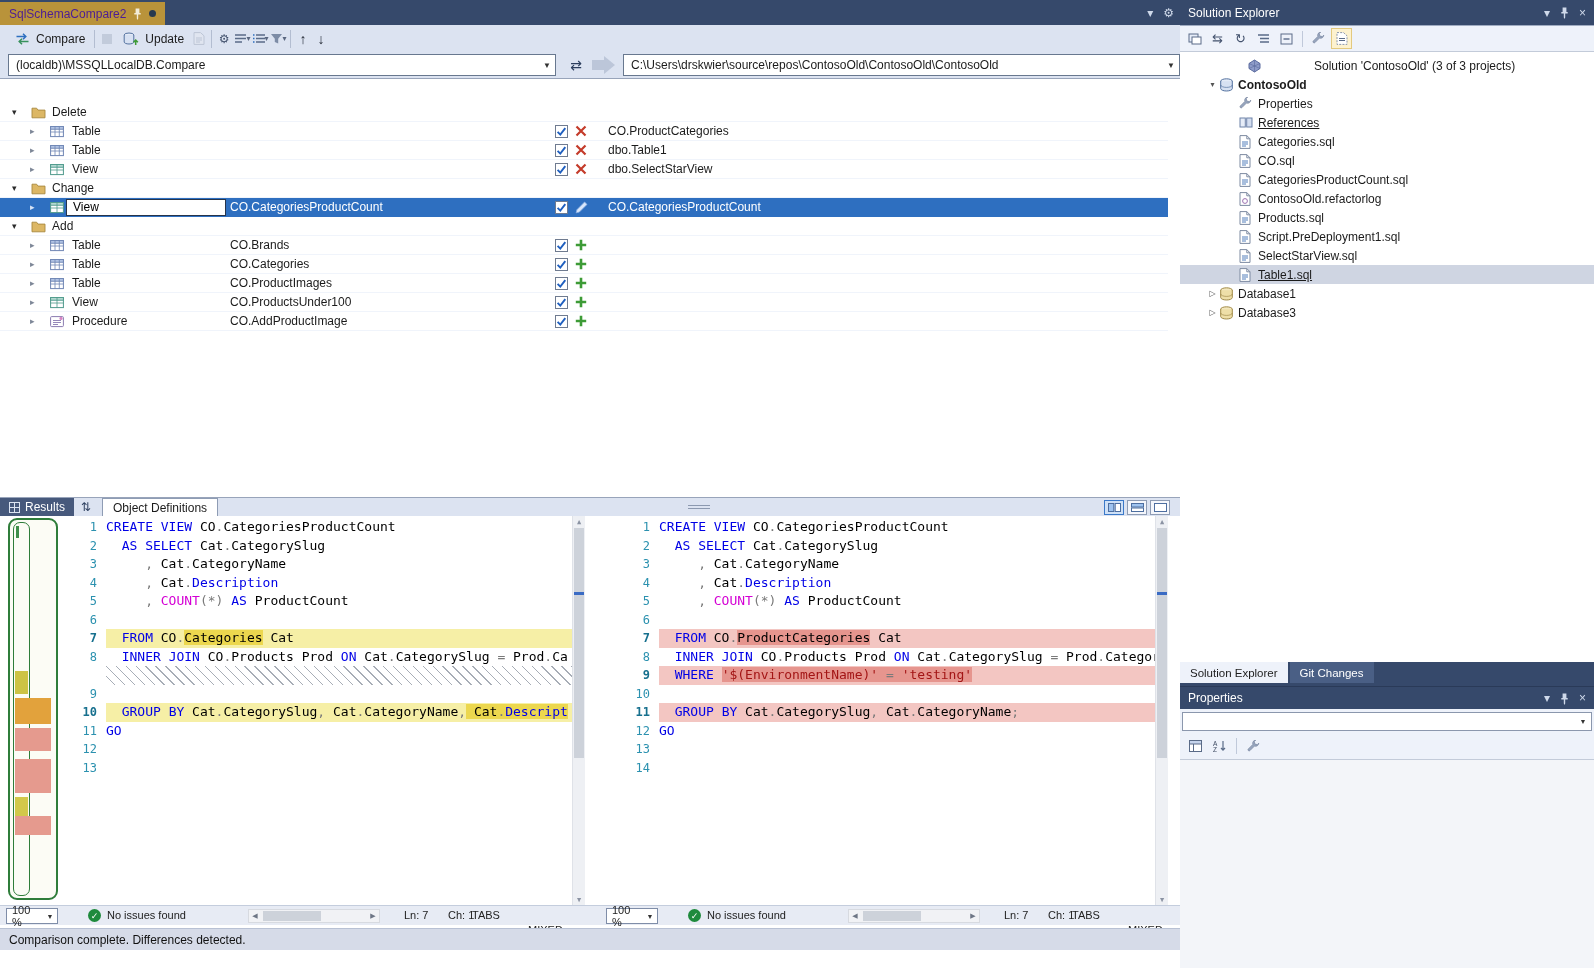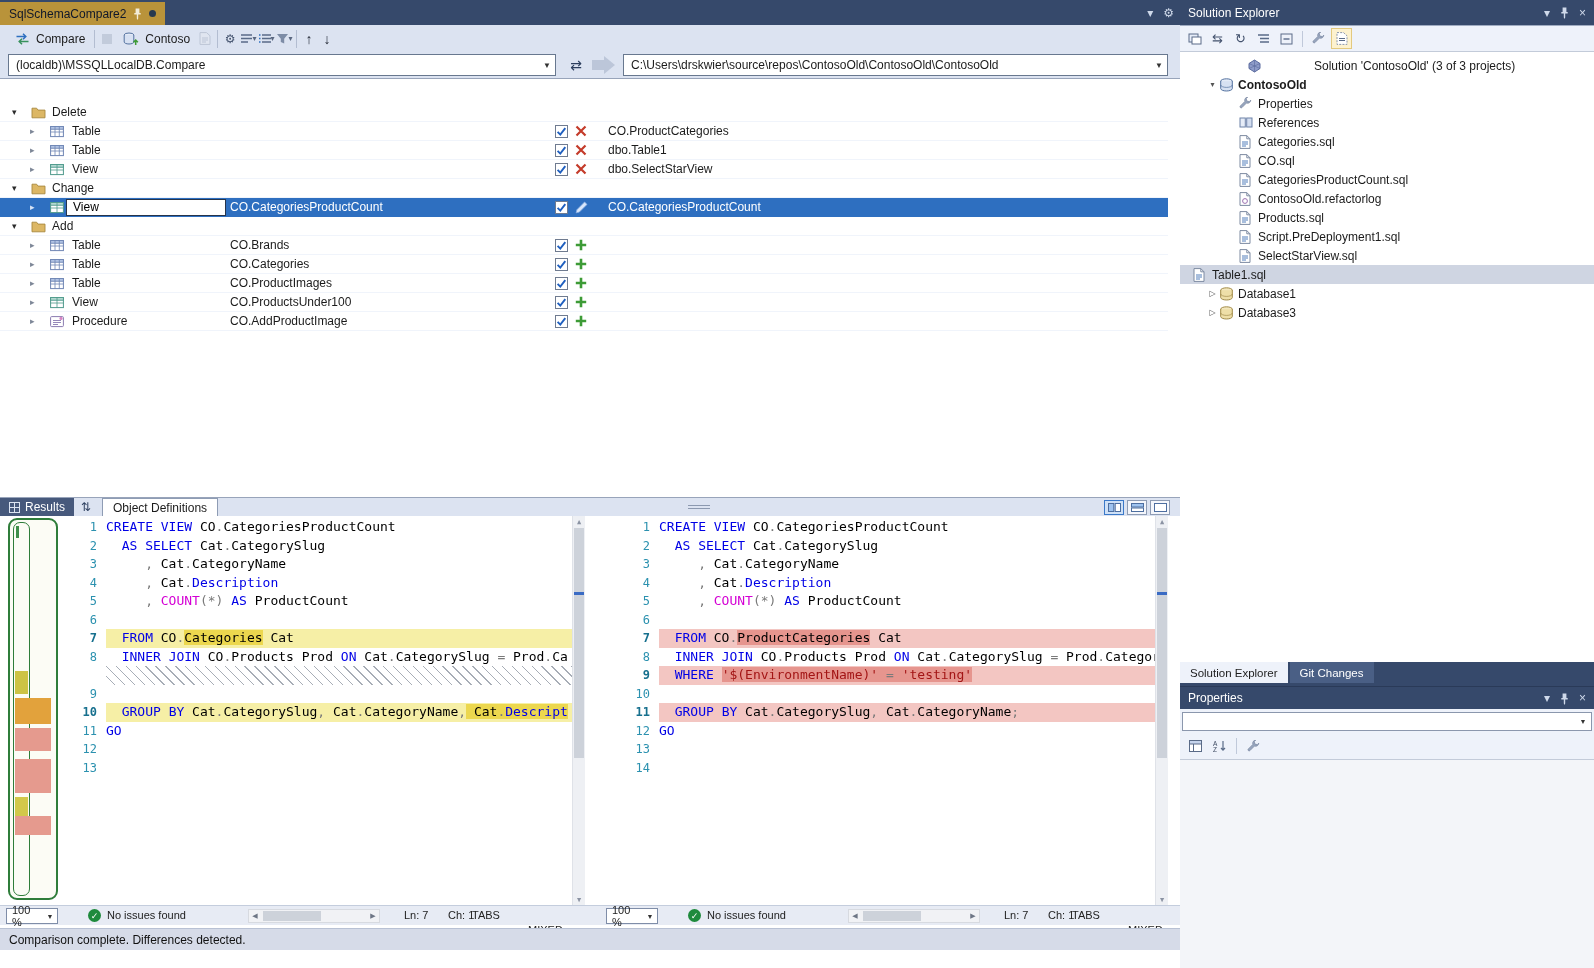--- a/index.html
+++ b/index.html
@@ -9,39 +9,39 @@
 }
 *{box-sizing:border-box;margin:0;padding:0}
 body{width:1594px;height:968px;position:relative;overflow:hidden;background:#fff;
      font-family:"Liberation Sans",sans-serif;font-size:12px;color:#1b1b1b}
 svg{display:block}
 .ic svg{display:inline-block;vertical-align:middle}
 
 
 .doc{position:absolute;left:0;top:0;width:1180px;height:968px;background:#fff}
 .tabstrip{position:absolute;left:0;top:0;width:100%;height:25px;background:var(--chrome)}
-.dtab{position:absolute;left:0;top:2px;height:23px;background:var(--gold);color:#0f172a;
+.dtab{position:absolute;left:0;top:2px;height:23px;background:var(--gold);color:#4c1d95;
       display:flex;align-items:center;gap:7px;padding:0 9px}
 .dtab .dot{width:7px;height:7px;border-radius:50%;background:#27394f}
 .strip-ctl{position:absolute;right:6px;top:0;height:25px;display:flex;align-items:center;gap:10px;color:#cfd9ea;font-size:12px}
 
 .toolbar{position:absolute;left:0;top:25px;width:100%;height:27px;background:var(--bar);
          display:flex;align-items:center;padding:0 7px;}
 .tbtn{display:flex;align-items:center;gap:5px;height:22px;padding:0 6px}
 .tico{display:inline-flex;width:18px;height:18px;align-items:center;justify-content:center;color:#44536e}
 .tsep{width:1px;height:18px;background:#b3bdd1;margin:0 3px}
 .disabled{opacity:.38}
 .dd{font-size:8px;color:#5a6780}
 
 .combos{position:absolute;left:0;top:52px;width:100%;height:26px;background:var(--bar);display:flex;align-items:center}
 .combo{height:22px;background:#fff;border:1px solid #68788f;display:flex;align-items:center}
 .combo .ctext{flex:1;padding:0 7px;white-space:nowrap;overflow:hidden}
 .combo .cbtn{width:16px;height:100%;display:flex;align-items:center;justify-content:center;font-size:8px;color:#333}
 .src-combo{width:548px;margin-left:8px}
-.tgt-combo{flex:1;margin-right:12px}
+.tgt-combo{flex:1;margin-right:0}
 .swap{width:24px;height:20px;margin:0 4px 0 8px;display:flex;align-items:center;justify-content:center;
       color:#2c3e5e;font-size:14px}
 .dir{display:flex;align-items:center;margin-right:8px}
 .dir .bar{width:12px;height:10px;background:#bcc6d9}
 .dir .tip{width:0;height:0;border-top:9px solid transparent;border-bottom:9px solid transparent;border-left:11px solid #bcc6d9}
 
 
 .gridwrap{position:absolute;left:0;top:78px;width:100%;height:419px;background:#fff;
           border-top:1px solid #98a4ba;padding-top:24px}
 .grow{position:relative;height:19px;width:1168px;border-bottom:1px solid #f0f4fb}
@@ -191,21 +191,21 @@
         </svg>
       </span>
     <div class="tbtn">
       <span class="tico">
           <svg width="16" height="14" viewBox="0 0 16 14">
             <ellipse cx="6" cy="3" rx="4.8" ry="2" fill="#e4ebf7" stroke="#53719f"></ellipse>
             <path d="M1.2 3v7c0 1.1 2.1 2 4.8 2s4.8-.9 4.8-2V3" fill="#d7e1f2" stroke="#53719f"></path>
             <path d="M12.7 13V8.2M10.5 10.3l2.2-2.2 2.2 2.2" fill="none" stroke="#3d9b36" stroke-width="1.5"></path>
           </svg>
         </span>
-      <span>Contoso</span>
+      <span>Update</span>
     </div>
     <span class="tico disabled">
         <svg width="12" height="13" viewBox="0 0 12 13">
           <path d="M1 .6h6.5L11 3.8v8.6H1z" fill="#e7eaf0" stroke="#8b96aa"></path>
           <path d="M3 6h6M3 8h6M3 10h4" stroke="#8b96aa"></path>
         </svg>
       </span>
     <div class="tsep"></div>
     <span class="tico">⚙</span>
     <span class="tico">
@@ -747,21 +747,21 @@
       </div>
       <div class="titem" style="padding-left: 46px;">
         <span class="tchev"></span>
         <span class="ticon ic">
           <svg width="13" height="13" viewBox="0 0 13 13">
             <path d="M11.8 3.1a3.2 3.2 0 0 1-4.3 3L3 10.6a1.2 1.2 0 0 1-1.7-1.7L5.8 4.4a3.2 3.2 0 0 1 3-4.3L7.3 1.6l.6 2.4 2.4.6z" fill="#97a5bd" stroke="#64738f" stroke-width=".5"></path>
           </svg>
         </span>
         <span class="tlabel">Properties</span>
       </div>
-      <div class="titem" style="padding-left: 46px;">
+      <div class="titem" style="padding-left: 46px; text-decoration: underline;">
         <span class="tchev"></span>
         <span class="ticon ic">
           <svg width="14" height="13" viewBox="0 0 14 13">
             <rect x="1" y="2" width="5.3" height="9" fill="#e7edf8" stroke="#6d82a8"></rect>
             <rect x="7.7" y="2" width="5.3" height="9" fill="#d4def0" stroke="#6d82a8"></rect>
           </svg>
         </span>
         <span class="tlabel">References</span>
       </div>
       <div class="titem" style="padding-left: 46px;">
@@ -834,21 +834,21 @@
         <span class="tchev"></span>
         <span class="ticon ic">
           <svg width="12" height="14" viewBox="0 0 12 14">
             <path d="M1 .6h6.8L11 3.8v9.6H1z" fill="#fff" stroke="#7d8aa1"></path>
             <path d="M7.8.6v3.2H11" fill="none" stroke="#7d8aa1"></path>
             <path d="M3 7h6M3 9h6M3 11h4" stroke="#3f6fb3" stroke-width=".9"></path>
           </svg>
         </span>
         <span class="tlabel">SelectStarView.sql</span>
       </div>
-      <div class="titem tsel" style="">
+      <div class="titem tsel" style="padding-left: 46px; text-decoration: underline;">
         <span class="tchev"></span>
         <span class="ticon ic">
           <svg width="12" height="14" viewBox="0 0 12 14">
             <path d="M1 .6h6.8L11 3.8v9.6H1z" fill="#fff" stroke="#7d8aa1"></path>
             <path d="M7.8.6v3.2H11" fill="none" stroke="#7d8aa1"></path>
             <path d="M3 7h6M3 9h6M3 11h4" stroke="#3f6fb3" stroke-width=".9"></path>
           </svg>
         </span>
         <span class="tlabel">Table1.sql</span>
       </div>

